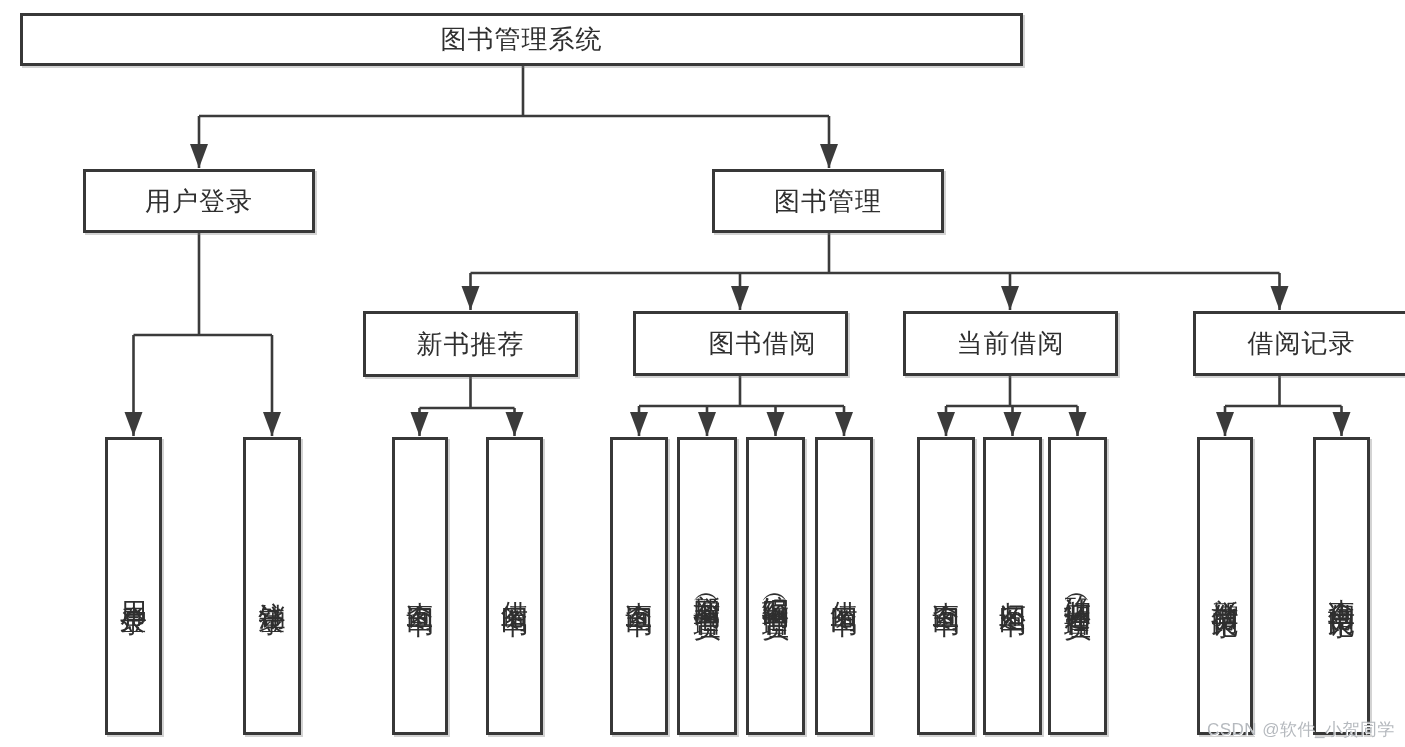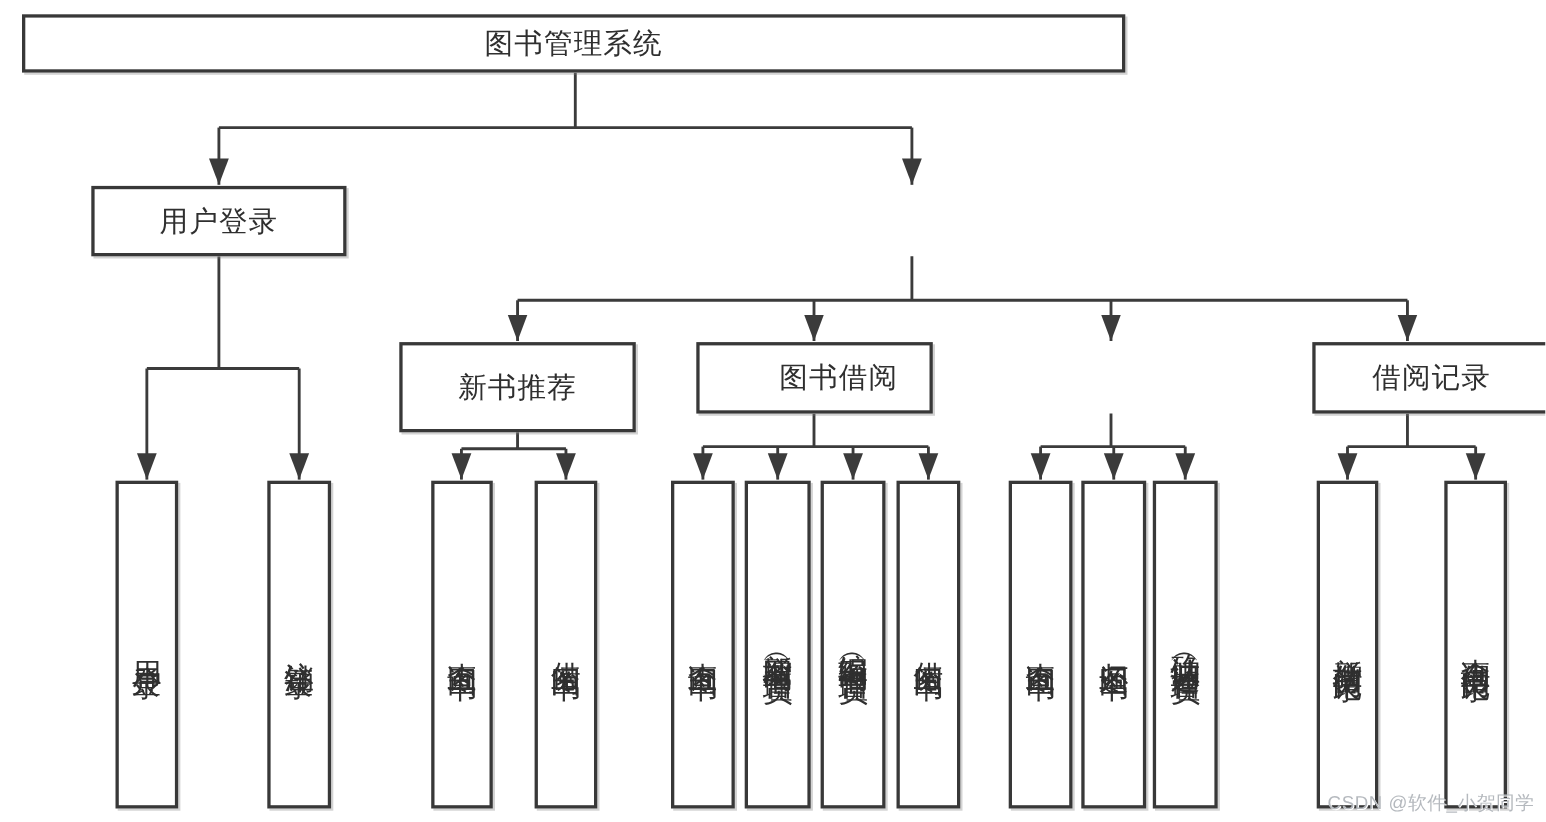--- a/index.html
+++ b/index.html
@@ -35,21 +35,21 @@
     font-size: 27px;
     letter-spacing: 3px;
     white-space: normal;
   }
   
   .n-root  { left: 20px;  top: 13px;  width: 1003px; height: 53px; }
   
   .n-l2a   { left: 83px;  top: 169px; width: 232px; height: 64px; }
   .n-l2b   { left: 712px; top: 169px; width: 232px; height: 64px; }
   
-  .n-l3a   { left: 363px;  top: 311px; width: 215px; height: 82px; }
+  .n-l3a   { left: 363px;  top: 311px; width: 215px; height: 66px; }
   .n-l3b   { left: 633px;  top: 311px; width: 215px; height: 65px; padding-left: 44px; }
   .n-l3c   { left: 903px;  top: 311px; width: 215px; height: 65px; }
   .n-l3d   { left: 1172px; top: 311px; width: 217px; height: 65px; margin-left: 21px; }
   
   .n-la1 { left: 105px;  top: 437px; width: 57px; height: 298px; }
   .n-la2 { left: 243px;  top: 437px; width: 58px; height: 298px; }
   .n-lb1 { left: 392px;  top: 437px; width: 56px; height: 298px; }
   .n-lb2 { left: 486px;  top: 437px; width: 57px; height: 298px; }
   .n-lc1 { left: 610px;  top: 437px; width: 58px; height: 298px; }
   .n-lc2 { left: 677px;  top: 437px; width: 60px; height: 298px; }
@@ -110,23 +110,25 @@
       <line x1="1012.5" y1="406" x2="1012.5" y2="436" marker-end="url(#arw)"></line>
       <line x1="1077.5" y1="406" x2="1077.5" y2="436" marker-end="url(#arw)"></line>
       <line x1="1225" y1="406" x2="1225" y2="436" marker-end="url(#arw)"></line>
       <line x1="1341.5" y1="406" x2="1341.5" y2="436" marker-end="url(#arw)"></line>
     </g>
   </svg>
 
   <div class="box h-box n-root">图书管理系统</div>
 
   <div class="box h-box n-l2a">用户登录</div>
+  <div class="box h-box n-l2b">图书管理</div>
 
   <div class="box h-box n-l3a">新书推荐</div>
   <div class="box h-box n-l3b">图书借阅</div>
+  <div class="box h-box n-l3c">当前借阅</div>
   <div class="box h-box n-l3d">借阅记录</div>
 
   <div class="box v-box n-la1">用户登录</div>
   <div class="box v-box n-la2">注销登录</div>
 
   <div class="box v-box n-lb1">查询图书</div>
   <div class="box v-box n-lb2">借阅图书</div>
 
   <div class="box v-box n-lc1">查询图书</div>
   <div class="box v-box n-lc2">新增图书（管理员）</div>

